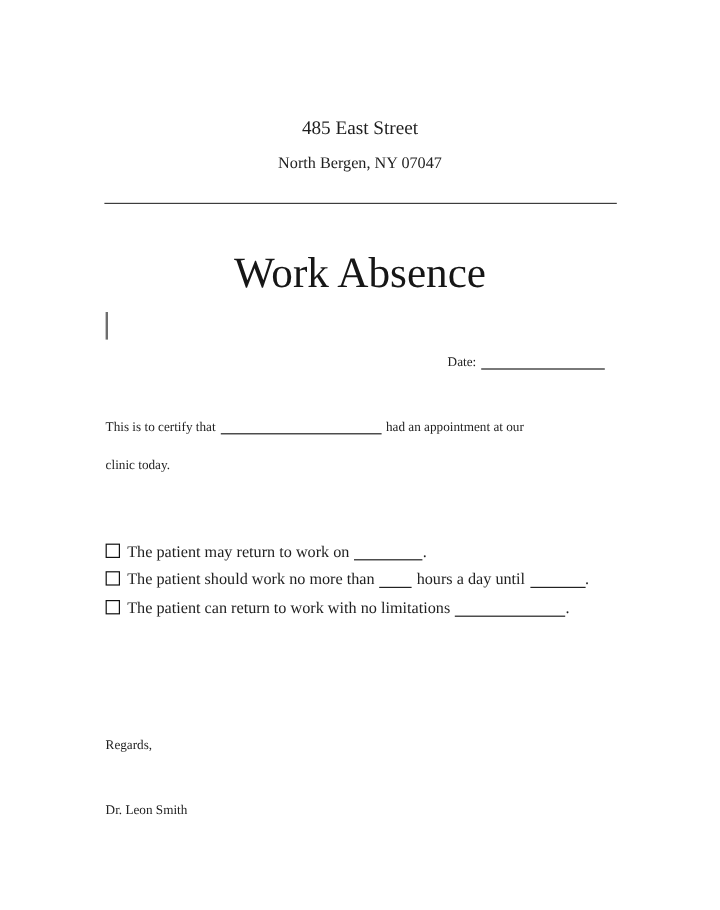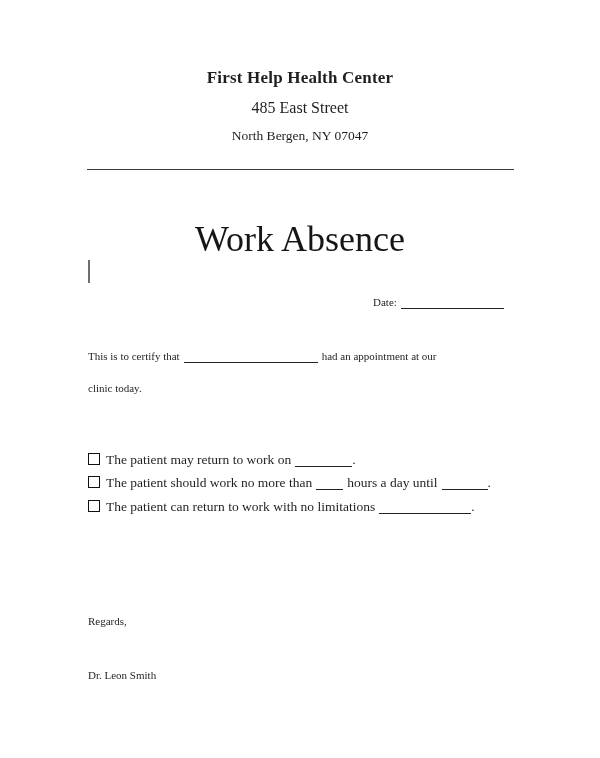--- a/index.html
+++ b/index.html
@@ -30,21 +30,21 @@
   .addr2 { top: 128px; left: 0; right: 0; text-align: center; font-size: 13.5px; line-height: 16px; }
 
   .divider {
     top: 169px; left: 87px; width: 427px;
     border-top: 1.5px solid #3d3d3d;
     height: 0;
   }
 
   .doc-title {
     top: 205px; left: 0; right: 0;
-    margin: 12px;
+    margin: 0;
     text-align: center;
     font-size: 36px;
     font-weight: normal;
     line-height: 44px;
     color: #161616;
   }
 
   .caret {
     top: 260px; left: 88px;
     width: 2px; height: 23px;
@@ -83,21 +83,20 @@
   }
 
   .closing  { top: 613px; left: 88px; }
   .sig-name { top: 667px; left: 88px; }
 </style>
 </head>
 <body>
 
 <div class="page">
 
-  <div class="abs clinic-name">First Help Health Center</div>
   <div class="abs addr1">485 East Street</div>
   <div class="abs addr2">North Bergen, NY 07047</div>
 
   <div class="abs divider"></div>
 
   <h1 class="abs doc-title">Work Absence</h1>
 
   <div class="abs caret"></div>
 
   <div class="abs bodytext date-row">

